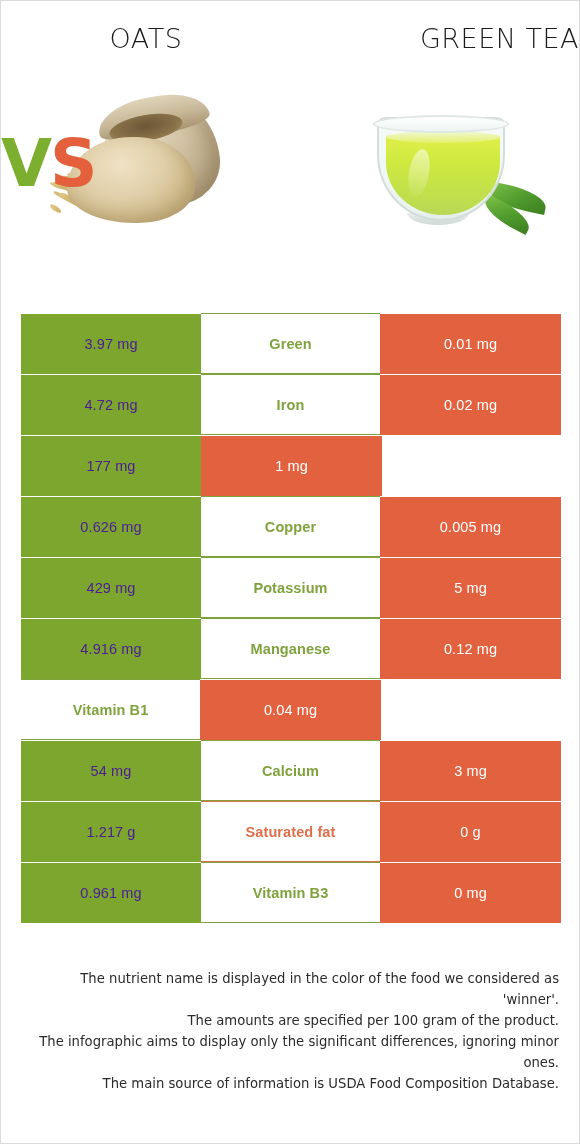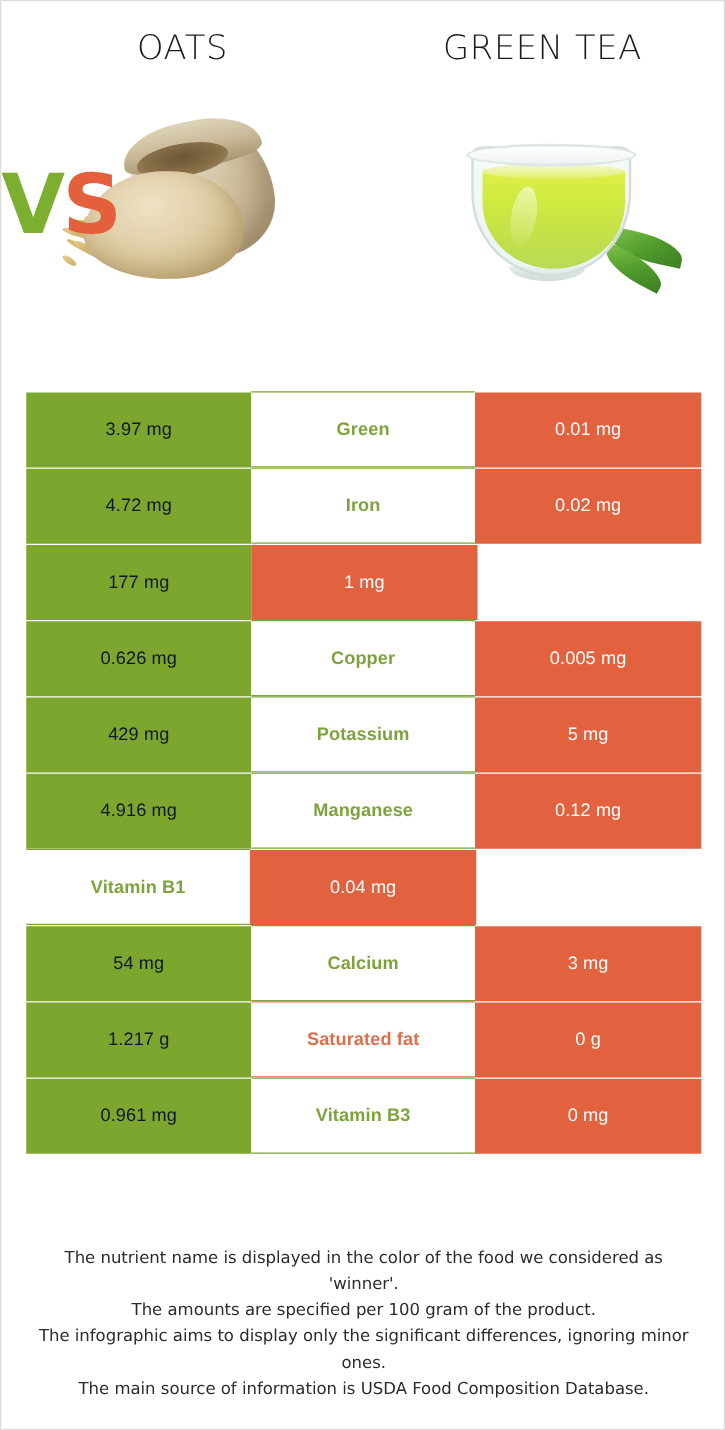--- a/index.html
+++ b/index.html
@@ -31,21 +31,21 @@
     top: 22px;
     font-family: "DejaVu Sans", sans-serif;
     font-weight: 300;
     font-size: 27px;
     letter-spacing: 0.5px;
     color: #1c1c1c;
     text-transform: uppercase;
     white-space: nowrap;
   }
   .title-left  { left: 0; width: 290px; text-align: center; }
-  .title-right { right: 0; width: 290px; text-align: center; }
+  .title-right { right: 0; width: 290px; text-align: right; }
 
   .vs {
     position: absolute;
     left: 0; right: 0;
     top: 130px;
     text-align: left;
     font-family: "DejaVu Sans", sans-serif;
     font-size: 66px;
     font-weight: 700;
     line-height: 1;
@@ -209,21 +209,21 @@
     align-items: center;
     justify-content: center;
     font-size: 14.5px;
     font-weight: 400;
     letter-spacing: 0.1px;
   }
 
   .cell-left {
     width: 180px;
     background: #7CA62E;
-    color: #0f172a;
+    color: #4c1d95;
   }
 
   .cell-mid {
     width: 179px;
     background: #ffffff;
     color: #7FA33C;
     font-weight: 700;
     font-size: 14.5px;
     border-top: 1px solid #7FA33C;
     border-bottom: 1px solid #7FA33C;
@@ -241,26 +241,25 @@
     background: #E2623F;
     color: #ffffff;
   }
 
   
   .footer {
     position: absolute;
     left: 22px;
     top: 967px;
     width: 536px;
-    text-align: center;
+    text-align: right;
     font-family: "DejaVu Sans", sans-serif;
     font-size: 13.2px;
     line-height: 21px;
     color: #2b2b2b;
-    margin-top: 28px;
   }
 </style>
 </head>
 <body>
 
 <div class="page">
 
   <div class="header">
 
     <div class="title title-left">Oats</div>

